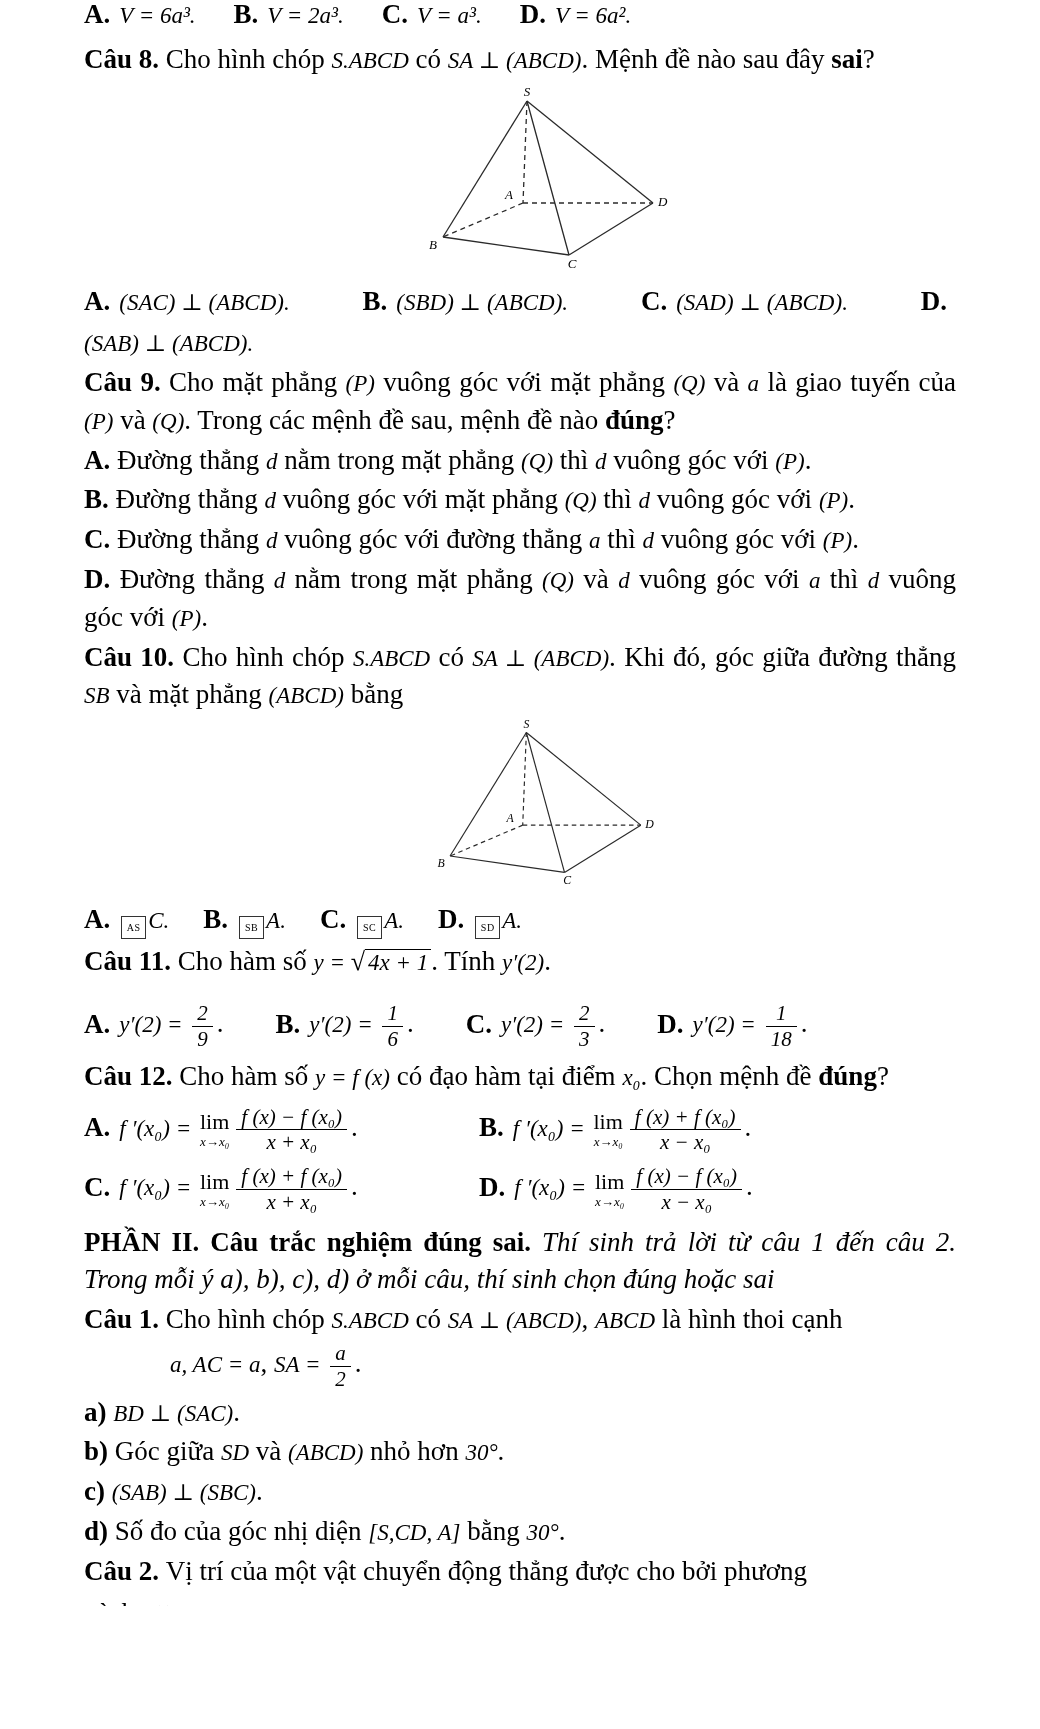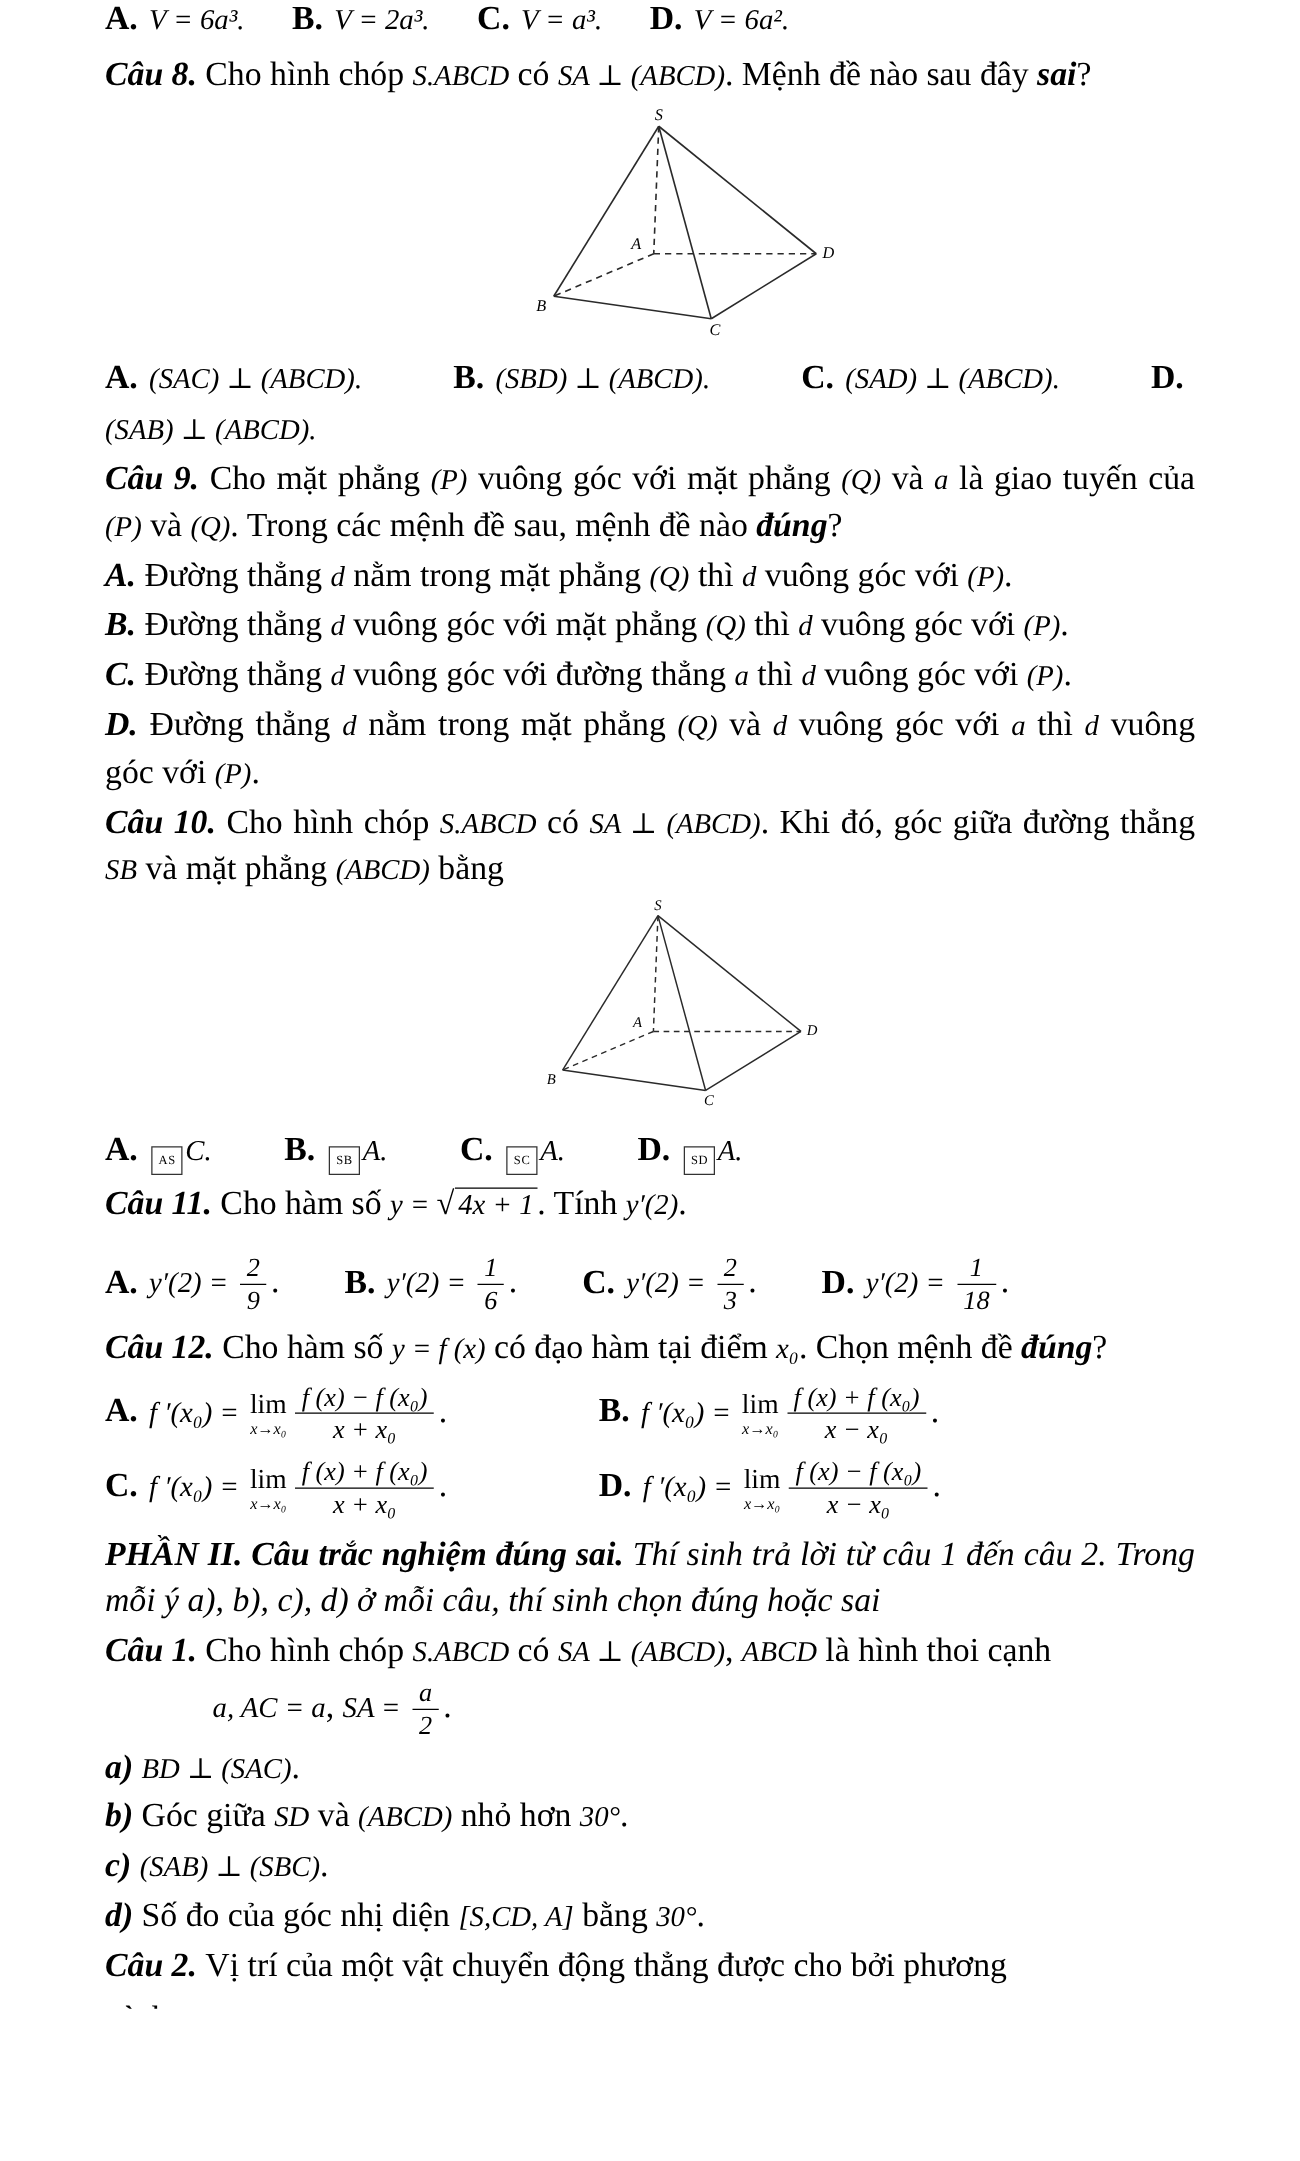--- a/index.html
+++ b/index.html
@@ -9,21 +9,21 @@
     color:#000;
     font-family:"Liberation Serif","DejaVu Serif",serif;
     font-size:27px; line-height:1.4;
   }
   .page { padding:0 84px; }
 
   p.line { text-align:justify; margin:2px 0; }
   .q-gap { margin-top:9px; }
 
   .seg-t { }
-  .seg-b { font-weight:bold;font-style:italic; }
+  .seg-b { font-weight:bold; }
   .seg-i { font-style:italic; }
   .seg-lbl { font-weight:bold; }
   .seg-m { font-style:italic; font-size:23px; }
 
   .opt .seg-lbl { margin-right:9px; }
 
   .seg-frac { display:inline-flex; flex-direction:column; vertical-align:middle;
               text-align:center; font-style:italic; font-size:21px; line-height:1.18; margin:0 4px; }
   .seg-frac .fr-n { padding:0 5px; }
   .seg-frac .fr-d { border-top:1.6px solid #000; padding:0 5px; }
@@ -38,21 +38,21 @@
   .seg-lim .lim-s { font-style:italic; font-size:13px; margin-top:2px; }
 
   .seg-box { display:inline-flex; align-items:center; justify-content:center;
              width:25px; height:23px; border:1.3px solid #333; font-size:10px;
              vertical-align:-3px; margin:0 2px; letter-spacing:.5px; }
 
   .opt-row { display:flex; align-items:center; margin:3px 0; }
   .opt { white-space:nowrap; }
   .row-top { gap:38px; margin:-4px 0 7px; }
   .row-spread { justify-content:space-between; }
-  .row-q10 { gap:58px; margin:4px 0; }
+  .row-q10 { gap:34px; margin:4px 0; }
   .row-q11 { gap:52px; margin:20px 0 6px; }
   .opt-grid { display:grid; grid-template-columns:395px 1fr; align-items:center; margin:9px 0; }
 
   .figure { width:330px; margin:6px auto 2px; }
   .figure-sm { width:300px; margin:4px auto 2px; }
   svg text { font-family:"Liberation Serif","DejaVu Serif",serif; font-style:italic; }
 
   .indent { padding-left:86px; margin:9px 0; }
   .sub-item { margin:8px 0; }
   .clip-bottom { height:13px; overflow:hidden; }

